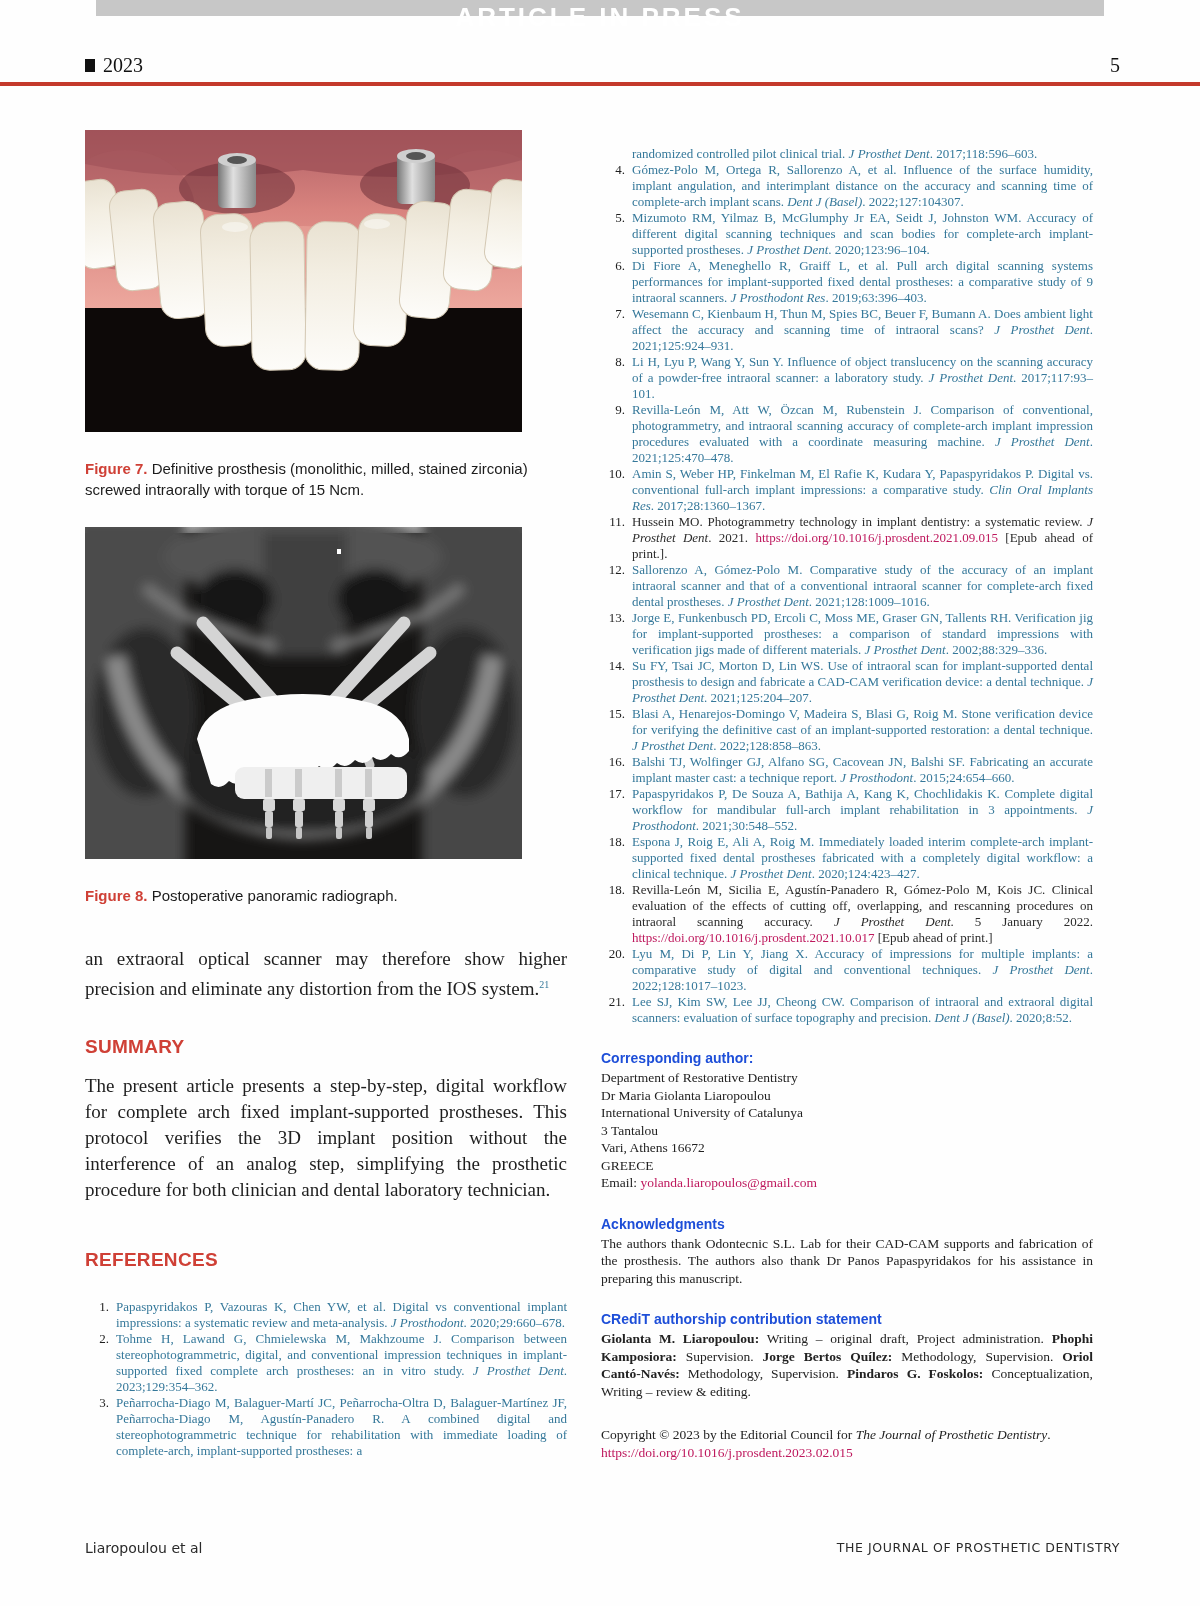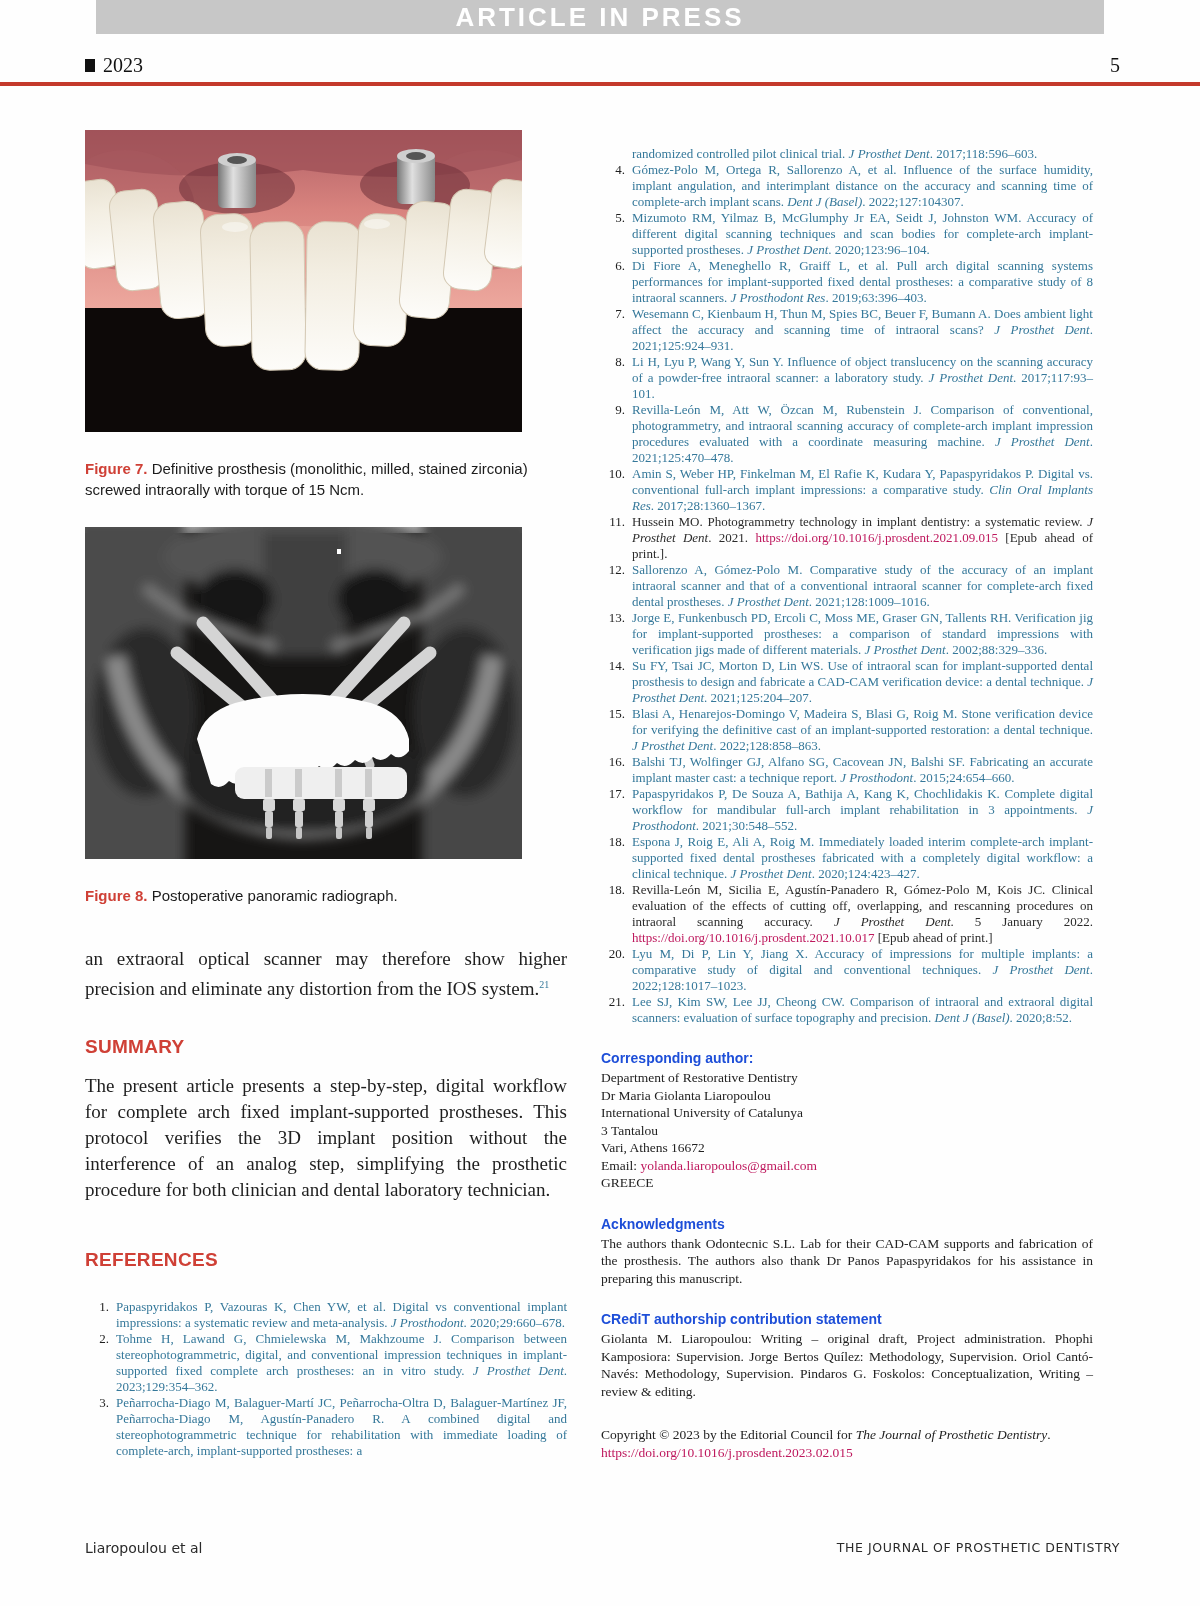--- a/index.html
+++ b/index.html
@@ -1,18 +1,18 @@
 <!DOCTYPE html>
 <html><head>
 <meta charset="utf-8">
 <style>
   html,body{margin:0;padding:0;}
   body{width:1200px;height:1606px;position:relative;background:#fefefe;
        font-family:"Liberation Serif",serif;color:#1e1e1e;overflow:hidden;}
-  .banner{position:absolute;left:96px;right:96px;top:0;height:34px;background:#c7c7c7;
+  .banner{position:absolute;left:96px;right:96px;top:0;height:16px;background:#c7c7c7;
           color:#ffffff;font-family:"Liberation Sans",sans-serif;font-weight:bold;
           font-size:26px;letter-spacing:3px;text-align:center;line-height:35px;}
   .header-row{position:absolute;left:85px;right:80px;top:54px;display:flex;
               justify-content:space-between;font-size:20px;color:#111;}
   .sq{display:inline-block;width:10px;height:13px;background:#111;margin-right:8px;}
   .rule{position:absolute;top:82px;left:0;right:0;height:4px;background:#c4392b;}
   .col-left{position:absolute;left:85px;top:112px;width:482px;}
   .col-right{position:absolute;left:601px;top:118px;width:492px;}
   figure{margin:0;}
   .fig7{margin-top:18px;}
@@ -24,21 +24,21 @@
   .lead{margin-top:40px;}
   .sec-heading{font-family:"Liberation Sans",sans-serif;font-size:19px;color:#cf4036;
                font-weight:bold;margin:34px 0 15px 0;letter-spacing:0.3px;}
   .refs-h{margin-top:46px;}
   .refs{margin-top:28px;font-size:13px;line-height:16px;text-align:justify;}
   .ref{display:flex;}
   .ref-num{flex:0 0 24px;text-align:right;margin-right:7px;color:#1e1e1e;}
   .ref-body{flex:1;color:#35789a;}
   .ref.dark .ref-body{color:#2b2b2b;}
   .it{font-style:italic;}
-  .bd{font-weight:normal;}
+  .bd{font-weight:bold;}
   .lnk{color:#be185d;cursor:pointer;}
   sup.supref{color:#35789a;font-size:10px;}
   .side-heading{font-family:"Liberation Sans",sans-serif;color:#1d4ed8;font-weight:bold;
                 font-size:14px;margin:24px 0 3px 0;}
   .addr{font-size:13.5px;line-height:17.5px;color:#222;margin:0;}
   .just{text-align:justify;}
   .copyright{margin-top:26px;}
   .footer{position:absolute;left:85px;right:80px;top:1540px;display:flex;
           justify-content:space-between;font-family:"DejaVu Sans",sans-serif;color:#2a2a2a;}
   .footer-left{font-size:14px;}
@@ -202,21 +202,21 @@
       <div class="ref">
         <span class="ref-num">4.</span>
         <span class="ref-body"><span>Gómez-Polo M, Ortega R, Sallorenzo A, et al. Influence of the surface humidity, implant angulation, and interimplant distance on the accuracy and scanning time of complete-arch implant scans. </span><span class="it">Dent J (Basel)</span><span>. 2022;127:104307.</span></span>
       </div>
       <div class="ref">
         <span class="ref-num">5.</span>
         <span class="ref-body"><span>Mizumoto RM, Yilmaz B, McGlumphy Jr EA, Seidt J, Johnston WM. Accuracy of different digital scanning techniques and scan bodies for complete-arch implant-supported prostheses. </span><span class="it">J Prosthet Dent</span><span>. 2020;123:96–104.</span></span>
       </div>
       <div class="ref">
         <span class="ref-num">6.</span>
-        <span class="ref-body"><span>Di Fiore A, Meneghello R, Graiff L, et al. Pull arch digital scanning systems performances for implant-supported fixed dental prostheses: a comparative study of 8 intraoral scanners. </span><span class="it">J Prosthodont Res</span><span>. 2019;63:396–403.</span></span>
+        <span class="ref-body"><span>Di Fiore A, Meneghello R, Graiff L, et al. Pull arch digital scanning systems performances for implant-supported fixed dental prostheses: a comparative study of 9 intraoral scanners. </span><span class="it">J Prosthodont Res</span><span>. 2019;63:396–403.</span></span>
       </div>
       <div class="ref">
         <span class="ref-num">7.</span>
         <span class="ref-body"><span>Wesemann C, Kienbaum H, Thun M, Spies BC, Beuer F, Bumann A. Does ambient light affect the accuracy and scanning time of intraoral scans? </span><span class="it">J Prosthet Dent</span><span>. 2021;125:924–931.</span></span>
       </div>
       <div class="ref">
         <span class="ref-num">8.</span>
         <span class="ref-body"><span>Li H, Lyu P, Wang Y, Sun Y. Influence of object translucency on the scanning accuracy of a powder-free intraoral scanner: a laboratory study. </span><span class="it">J Prosthet Dent</span><span>. 2017;117:93–101.</span></span>
       </div>
       <div class="ref">
@@ -273,22 +273,22 @@
       </div>
     </div>
 
   <div class="side-heading">Corresponding author:</div>
   <div class="addr">
     <div>Department of Restorative Dentistry</div>
     <div>Dr Maria Giolanta Liaropoulou</div>
     <div>International University of Catalunya</div>
     <div>3 Tantalou</div>
     <div>Vari, Athens 16672</div>
+    <div>GREECE</div>
     <div><span>Email: </span><span class="lnk">yolanda.liaropoulos@gmail.com</span></div>
-    <div>GREECE</div>
   </div>
 
   <div class="side-heading">Acknowledgments</div>
   <p class="addr just">The authors thank Odontecnic S.L. Lab for their CAD-CAM supports and fabrication of the prosthesis. The authors also thank Dr Panos Papaspyridakos for his assistance in preparing this manuscript.</p>
 
   <div class="side-heading">CRediT authorship contribution statement</div>
   <p class="addr just"><span class="bd">Giolanta M. Liaropoulou:</span><span> Writing – original draft, Project administration. </span><span class="bd">Phophi Kamposiora:</span><span> Supervision. </span><span class="bd">Jorge Bertos Quílez:</span><span> Methodology, Supervision. </span><span class="bd">Oriol Cantó-Navés:</span><span> Methodology, Supervision. </span><span class="bd">Pindaros G. Foskolos:</span><span> Conceptualization, Writing – review &amp; editing.</span></p>
 
   <p class="addr copyright"><span>Copyright © 2023 by the Editorial Council for </span><span class="it">The Journal of Prosthetic Dentistry</span><span>.</span></p>
   <div class="addr"><span class="lnk">https://doi.org/10.1016/j.prosdent.2023.02.015</span></div>

